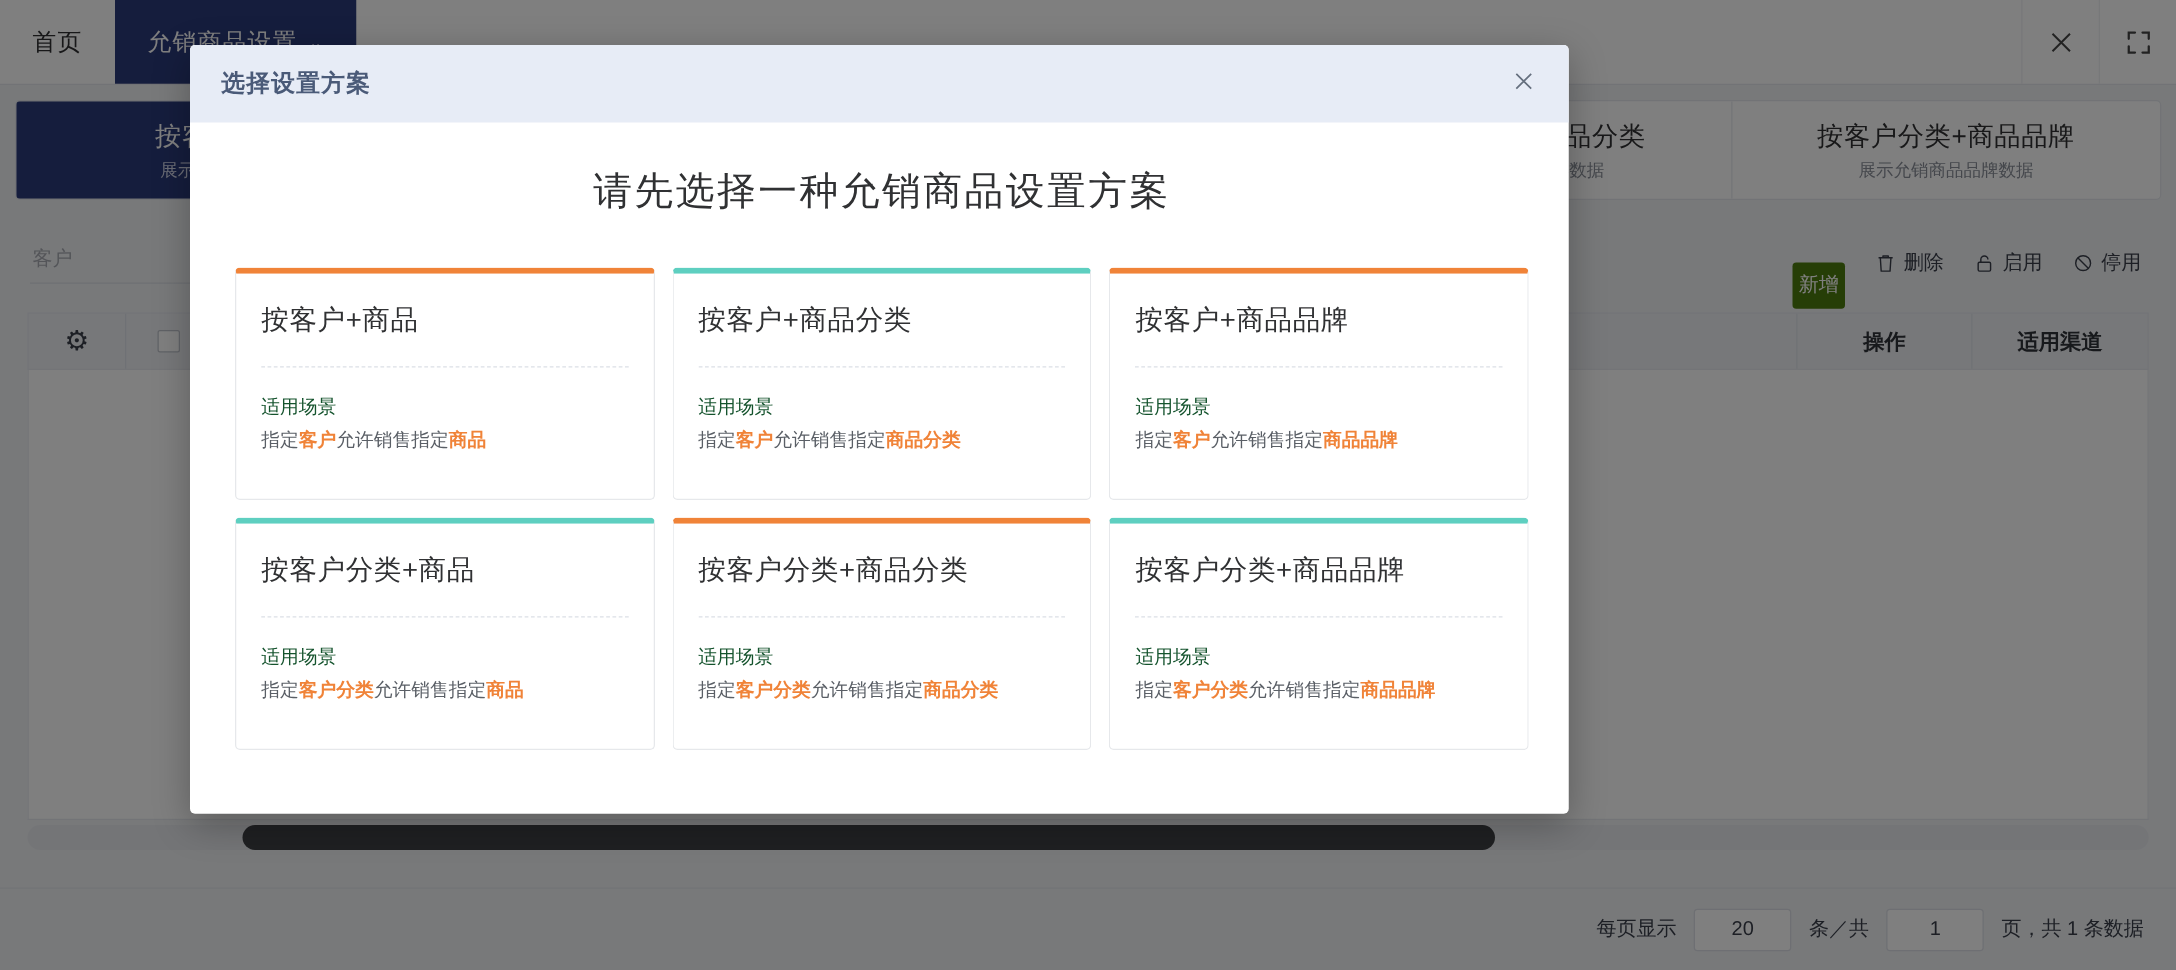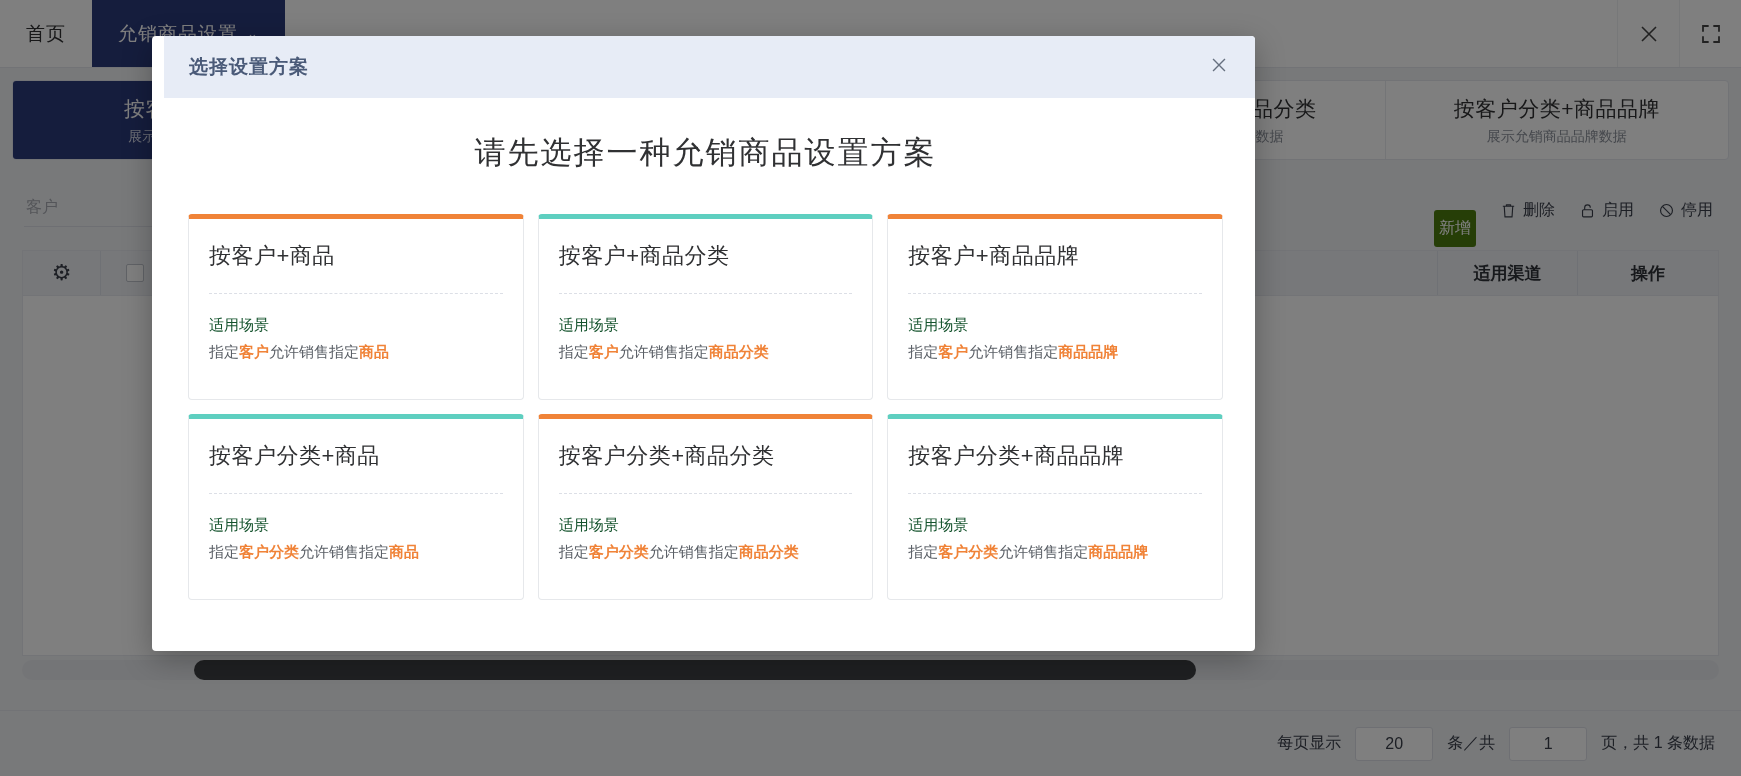--- a/index.html
+++ b/index.html
@@ -171,21 +171,20 @@
     left: 152px; top: 36px; width: 1103px; height: 615px;
     background: #ffffff;
     border-radius: 4px;
     box-shadow: 0 8px 30px rgba(0,0,0,.28);
     overflow: hidden;
   }
   .modal-header {
     height: 62px; background: #e7ecf6;
     display: flex; align-items: center;
     padding: 0 25px;
-    margin-left: 12px;
   }
   .modal-title {
     font-size: 19px; font-weight: bold; color: #4a5a78; letter-spacing: 1px;
   }
   .modal-close {
     margin-left: auto; font-size: 26px; color: #66707f; line-height: 1;
     font-weight: 300;
   }
   .modal-body { padding: 34px 32px 0 36px; }
   .modal-heading {
@@ -302,22 +301,22 @@
 
   <div class="table-head">
     <div class="th w-gear">
       <span class="gear-ic">⚙</span>
     </div>
     <div class="th w-check">
       <span class="hd-check"></span>
     </div>
     <div class="th flexible"></div>
     <div class="th flexible"></div>
+    <div class="th w-op">操作</div>
     <div class="th w-chan">适用渠道</div>
-    <div class="th w-op">操作</div>
   </div>
 
   <div class="table-body"></div>
 
   <div class="hscroll-track">
     <div class="hscroll-thumb"></div>
   </div>
 
   <div class="footer">
     <span>每页显示</span>

